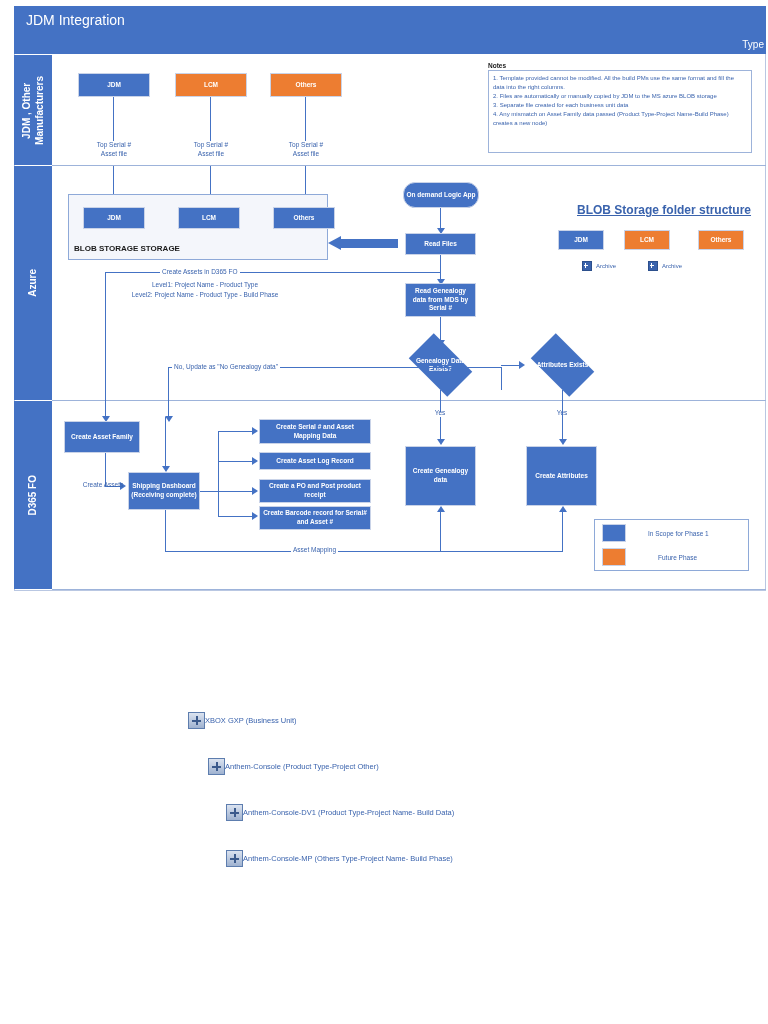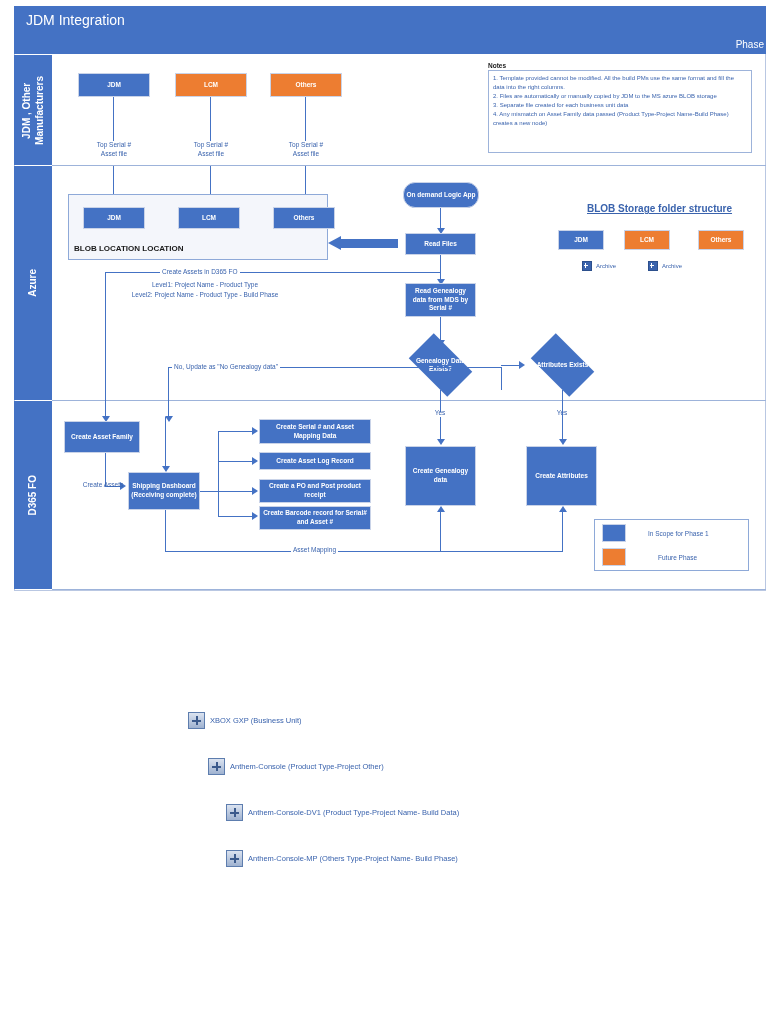--- a/index.html
+++ b/index.html
@@ -77,57 +77,57 @@
   #notes-box{
     left:488px;top:70px;width:264px;height:83px;border:1px solid #9db3da;
     padding:3px 4px;font-size:6px;line-height:1.5;color:#3a63ad;
   }
 
   
   #blob-group{left:68px;top:194px;width:260px;height:66px;border:1px solid #8ea9d8;background:#f4f6fb;}
   #blob-group-label{left:74px;top:244px;font-size:8px;font-weight:bold;color:#1a1a1a;}
 
   
-  #folder-title{left:577px;top:203px;font-size:10px;font-weight:bold;text-decoration:underline;color:#3a63ad;margin-left:10px;}
+  #folder-title{left:577px;top:203px;font-size:12px;font-weight:bold;text-decoration:underline;color:#3a63ad;}
   .archive-row{display:flex;align-items:center;gap:4px;font-size:6px;color:#3a63ad;}
   .archive-glyph{
     width:8px;height:8px;background:#3a63ad;position:relative;display:inline-block;
     border:1px solid #2c4f8c;
   }
   .archive-glyph:before{content:"";position:absolute;left:1px;top:3px;width:4px;height:1px;background:#ffffff;}
   .archive-glyph:after{content:"";position:absolute;left:2px;top:1px;width:1px;height:5px;background:#ffffff;}
 
   
   #legend-box{left:594px;top:519px;width:155px;height:52px;border:1px solid #8ea9d8;}
   .legend-swatch{width:22px;height:16px;border:1px solid #c9d3e8;}
   .legend-row{position:absolute;display:flex;align-items:center;}
   .legend-text{font-size:6.5px;color:#3a63ad;}
 
   
-  .tree-row{position:absolute;display:flex;align-items:center;gap:5px;}
+  .tree-row{position:absolute;display:flex;align-items:center;}
   .plus-icon{
     width:15px;height:15px;border:1px solid #5d7dae;
     background:linear-gradient(#dbe3f0,#9fb2d0);
     position:relative;display:inline-block;flex:0 0 auto;
   }
   .plus-icon:before{content:"";position:absolute;left:3px;top:6.5px;width:9px;height:2px;background:#3b5a8c;}
   .plus-icon:after{content:"";position:absolute;left:6.5px;top:3px;width:2px;height:9px;background:#3b5a8c;}
   .tree-label{font-size:7.5px;color:#3a63ad;white-space:nowrap;}
 </style>
 </head>
 <body>
 
 <div class="abs" id="diagram-frame"></div>
 
 <div class="abs" id="title-bar">
   <span>JDM Integration</span>
 </div>
 
 <div class="abs" id="phase-bar">
-  <span>Phase</span>
+  <span>Type</span>
 </div>
 
 <div class="abs lane-head" id="lane-head-jdm">
   <span class="vtxt">JDM , Other
 Manufacturers</span>
 </div>
 <div class="abs lane-head" id="lane-head-azure">
   <span class="vtxt">Azure</span>
 </div>
 <div class="abs lane-head" id="lane-head-d365">
@@ -177,21 +177,21 @@
 <div class="abs" id="blob-group"></div>
 <div class="abs box" style="left:83px;top:207px;width:62px;height:22px;">
   <span>JDM</span>
 </div>
 <div class="abs box" style="left:178px;top:207px;width:62px;height:22px;">
   <span>LCM</span>
 </div>
 <div class="abs box" style="left:273px;top:207px;width:62px;height:22px;">
   <span>Others</span>
 </div>
-<div class="abs" id="blob-group-label">BLOB LOCATION LOCATION</div>
+<div class="abs" id="blob-group-label">BLOB STORAGE STORAGE</div>
 
 <div class="abs box rounded" style="left:403px;top:182px;width:76px;height:26px;">
   <span>On demand Logic App</span>
 </div>
 <div class="abs ln-v" style="left:440px;top:208px;height:21px;"></div>
 <div class="abs arrow-d" style="left:436.5px;top:228px;"></div>
 
 <div class="abs box" style="left:405px;top:233px;width:71px;height:22px;">
   <span>Read Files</span>
 </div>

